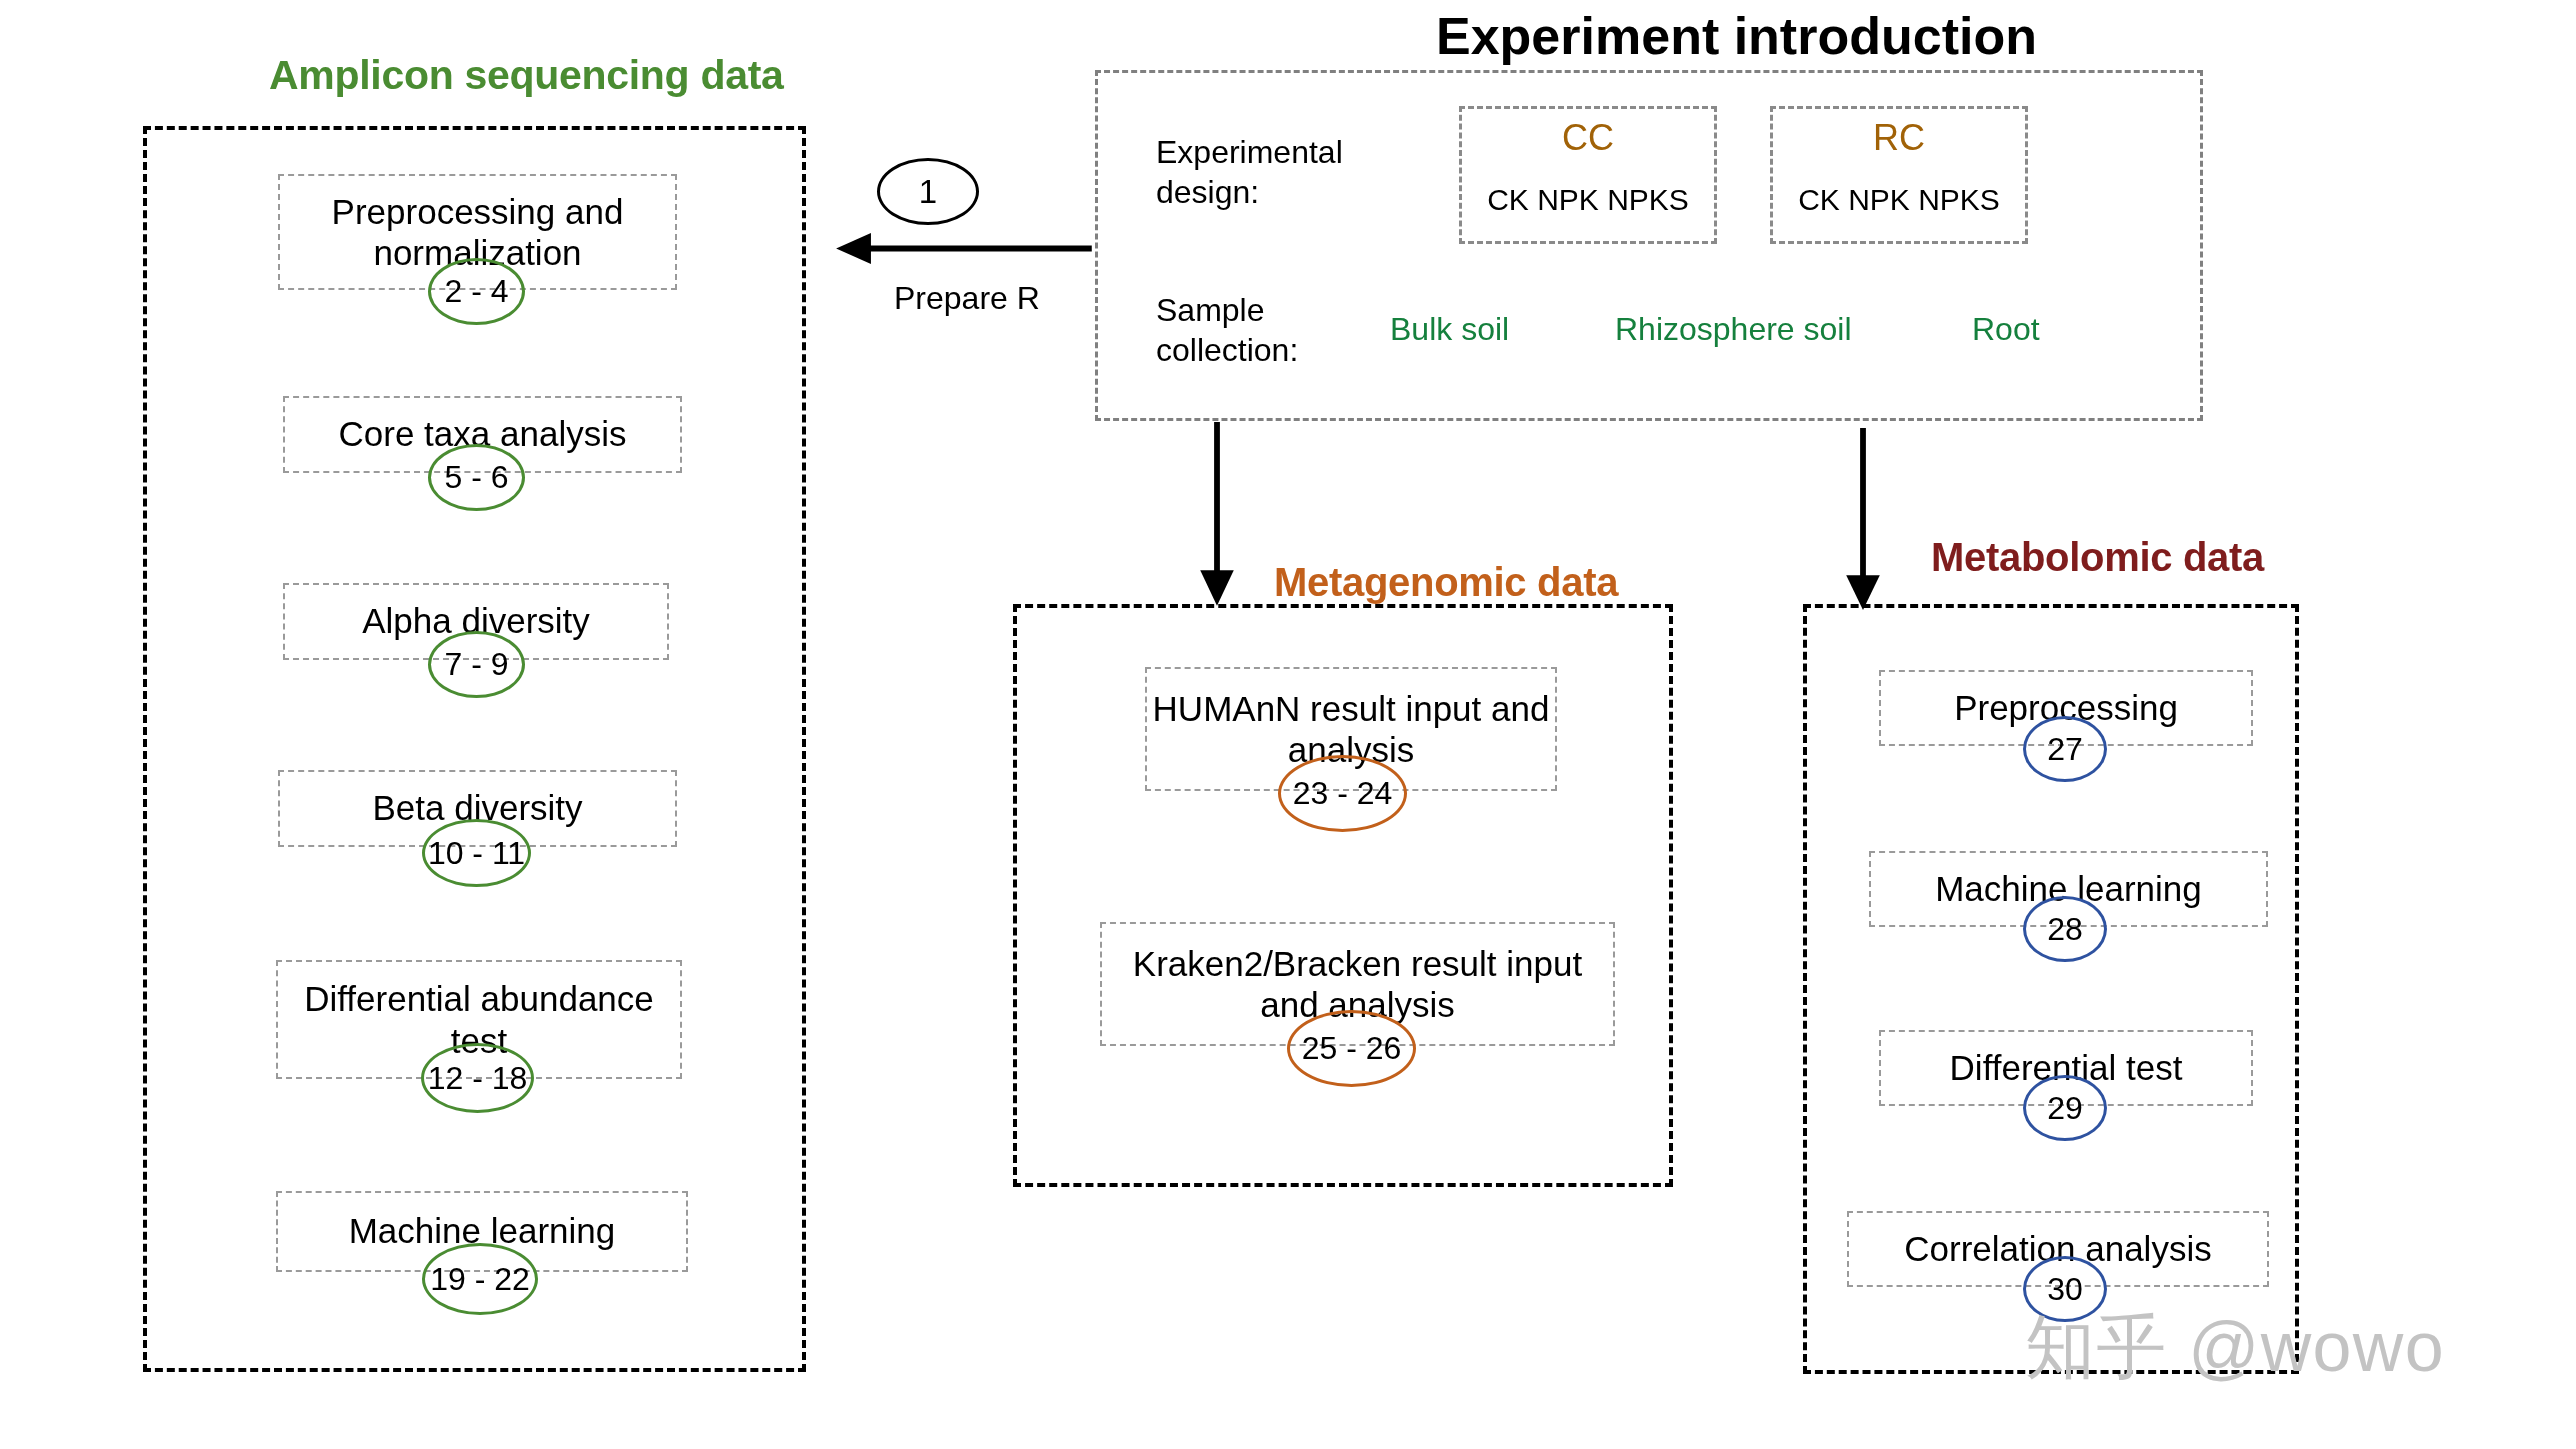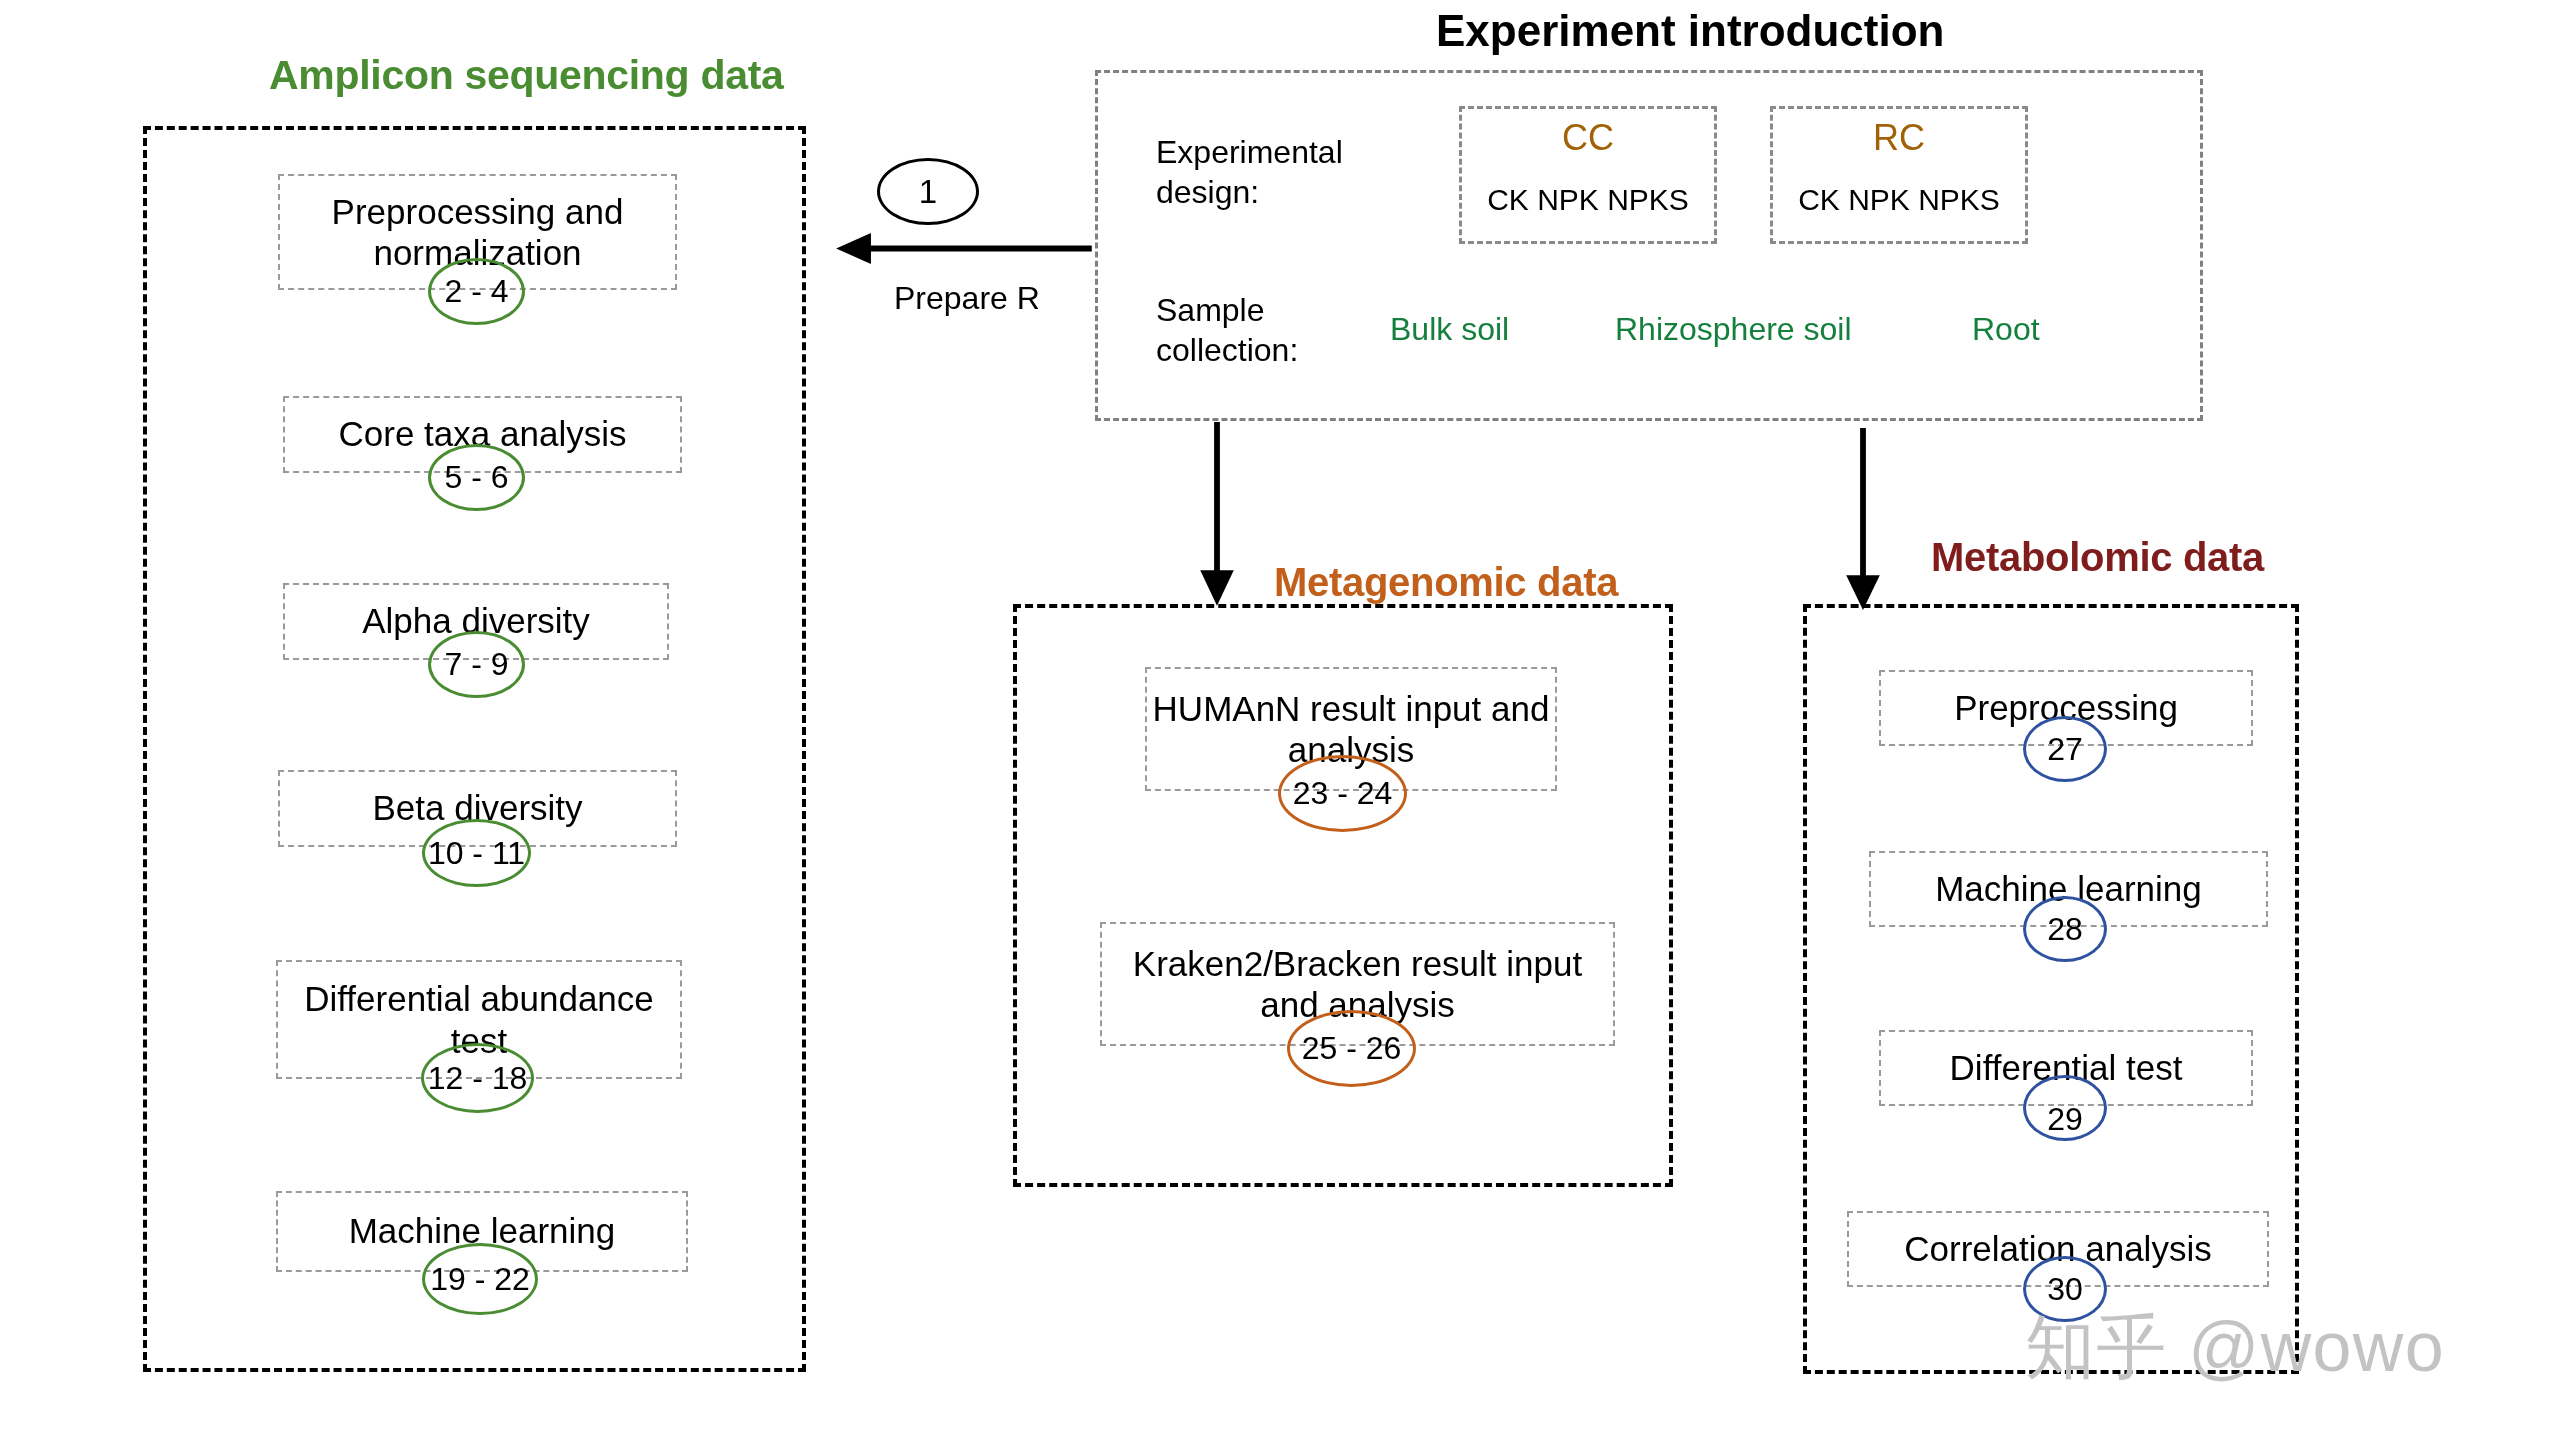--- a/index.html
+++ b/index.html
@@ -48,21 +48,21 @@
     background:#ffffff00;
     white-space:nowrap;
   }
   .num-ellipse.green{border:3.2px solid #4a8c32;}
   .num-ellipse.orange{border:3.2px solid #c2601b;text-align:right;}
   .num-ellipse.blue{border:3.2px solid #2e52a0;}
   .num-ellipse.black{border:3.9px solid #000000;}
 
   
   .intro-title{
-    position:absolute;font-weight:bold;font-size:44px;white-space:nowrap;
+    position:absolute;font-weight:bold;font-size:52px;white-space:nowrap;
     color:#000;
   }
   .intro-box{
     position:absolute;
     border:3.9px dashed #808080;
     box-sizing:border-box;
   }
   .intro-label{
     position:absolute;font-size:32px;line-height:1.26;color:#000;
   }
@@ -219,21 +219,21 @@
 <div class="step-box" style="left:1869px;top:851px;width:399px;height:76px;">
   <span>Machine learning</span>
 </div>
 <div class="num-ellipse blue" style="left:2023px;top:896px;width:84px;height:66px;">
   <span>28</span>
 </div>
 
 <div class="step-box" style="left:1879px;top:1030px;width:374px;height:76px;">
   <span>Differential test</span>
 </div>
-<div class="num-ellipse blue" style="left:2023px;top:1075px;width:84px;height:66px;align-items:flex-end;">
+<div class="num-ellipse blue" style="left:2023px;top:1075px;width:84px;height:66px;">
   <span>29</span>
 </div>
 
 <div class="step-box" style="left:1847px;top:1211px;width:422px;height:76px;">
   <span>Correlation analysis</span>
 </div>
 <div class="num-ellipse blue" style="left:2023px;top:1256px;width:84px;height:66px;">
   <span>30</span>
 </div>
 

